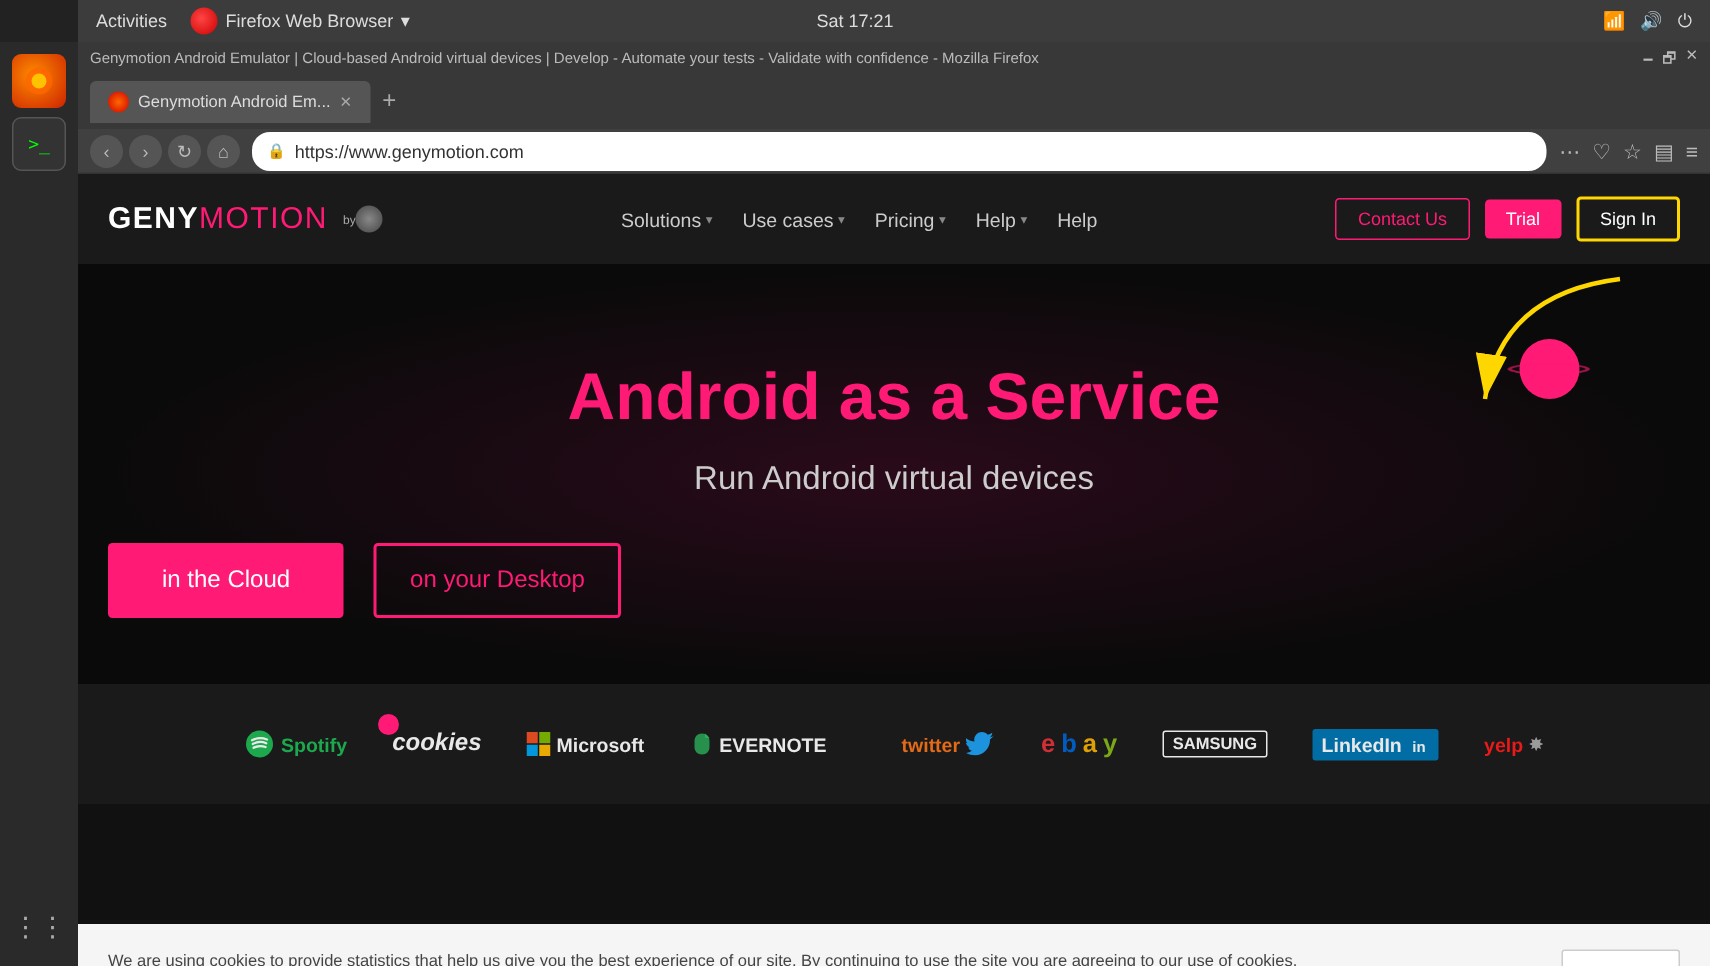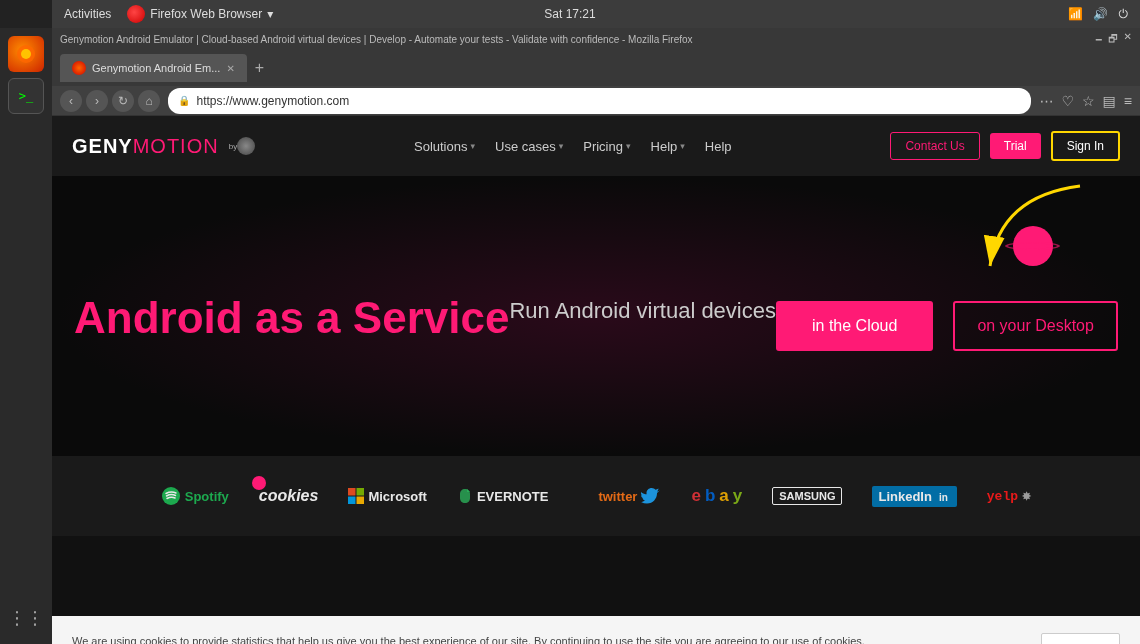--- a/index.html
+++ b/index.html
@@ -124,22 +124,21 @@
       right: 30px;
       z-index: 100;
       pointer-events: none;
     }
 
     
     .hero {
       background: radial-gradient(ellipse at center, #2a0a1a 0%, #0a0a0a 70%);
       min-height: 280px;
       display: flex;
-      flex-direction: row;
-      align-items: center;
+      flex-direction: column;
       justify-content: center;
       text-align: center;
       padding: 40px 20px 20px;
       position: relative;
       overflow: hidden;
     }
     .hero-title { font-size: 44px; font-weight: bold; color: #ff1a75; margin-bottom: 16px; }
     .hero-subtitle { font-size: 22px; color: #ccc; margin-bottom: 30px; }
     .hero-buttons { display: flex; gap: 20px; }
     .btn-cloud {
@@ -467,21 +466,21 @@
         </div>
 
         <div class="logo-brand linkedin-logo">
           <span style="color:#fff;font-weight:bold;">LinkedIn</span>
           <div style="background:#0077b5;padding:1px 3px;border-radius:2px;">
             <span style="color:#fff;font-weight:900;font-size:10px;">in</span>
           </div>
         </div>
 
         <div class="logo-brand yelp-logo">
-          <span style="color:#ff1a1a;font-weight:bold;font-family:Liberation Mono, monospace;">yelp</span>
+          <span style="color:#ff1a1a;font-weight:bold;">yelp</span>
           <span style="color:#aaa;font-size:11px;">✸</span>
         </div>
       </div>
     </div>
 
     <div class="cookie-bar">
       <p class="cookie-text">
         <span>We are using cookies to provide statistics that help us give you the best experience of our site. By continuing to use the site you are agreeing to our use of cookies. You can find our</span>
         
         

